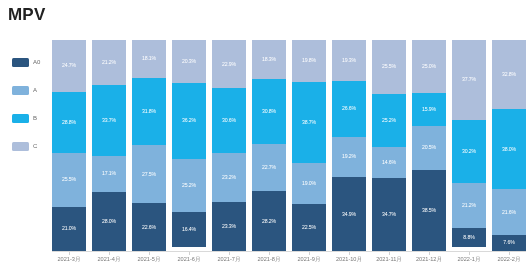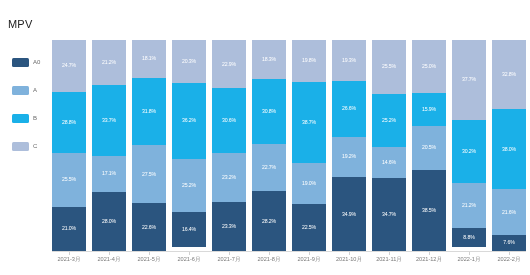--- a/index.html
+++ b/index.html
@@ -9,23 +9,23 @@
     font-family: "Liberation Sans", sans-serif;
     overflow: hidden;
   }
   #root {
     position: relative;
     width: 530px; height: 275px;
     background: #ffffff;
   }
   #chart-title {
     position: absolute;
-    left: 8px; top: 18px;
-    font-size: 11px;
-    font-weight: normal;
+    left: 8px; top: 5px;
+    font-size: 17px;
+    font-weight: bold;
     color: #222222;
     letter-spacing: 0.2px;
   }
   
   #legend {
     position: absolute;
     left: 12px; top: 48px;
     width: 46px;
     display: flex;
     flex-direction: column;

